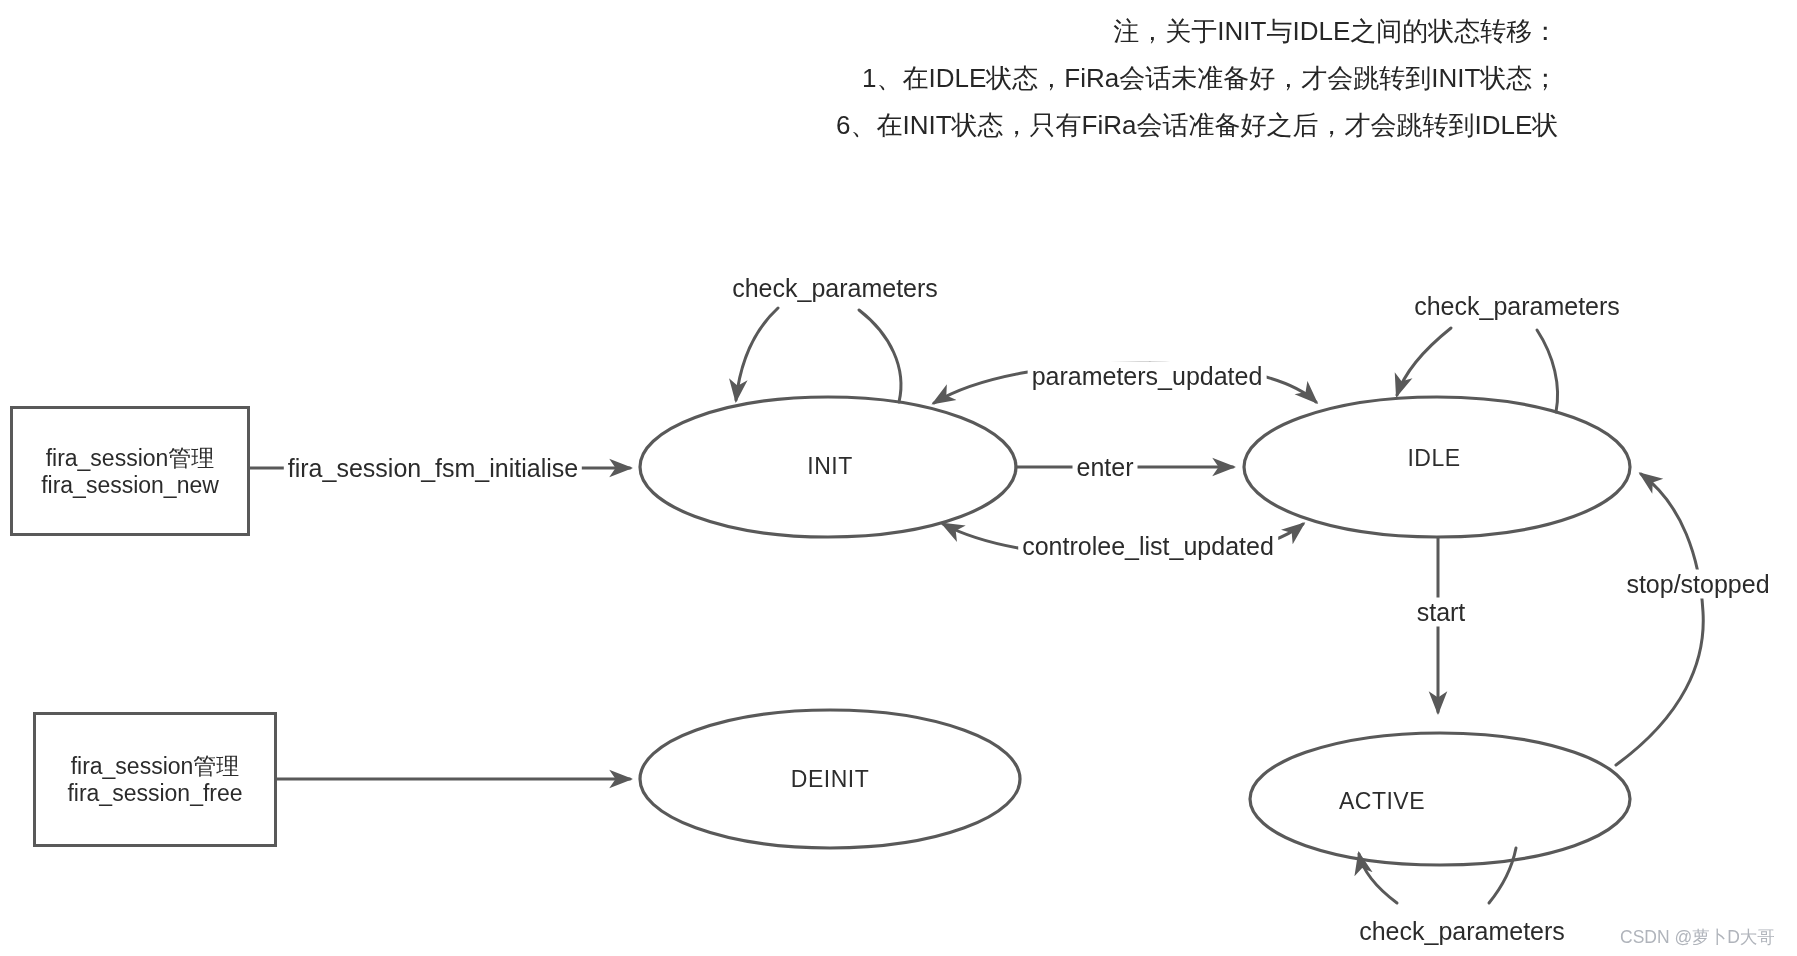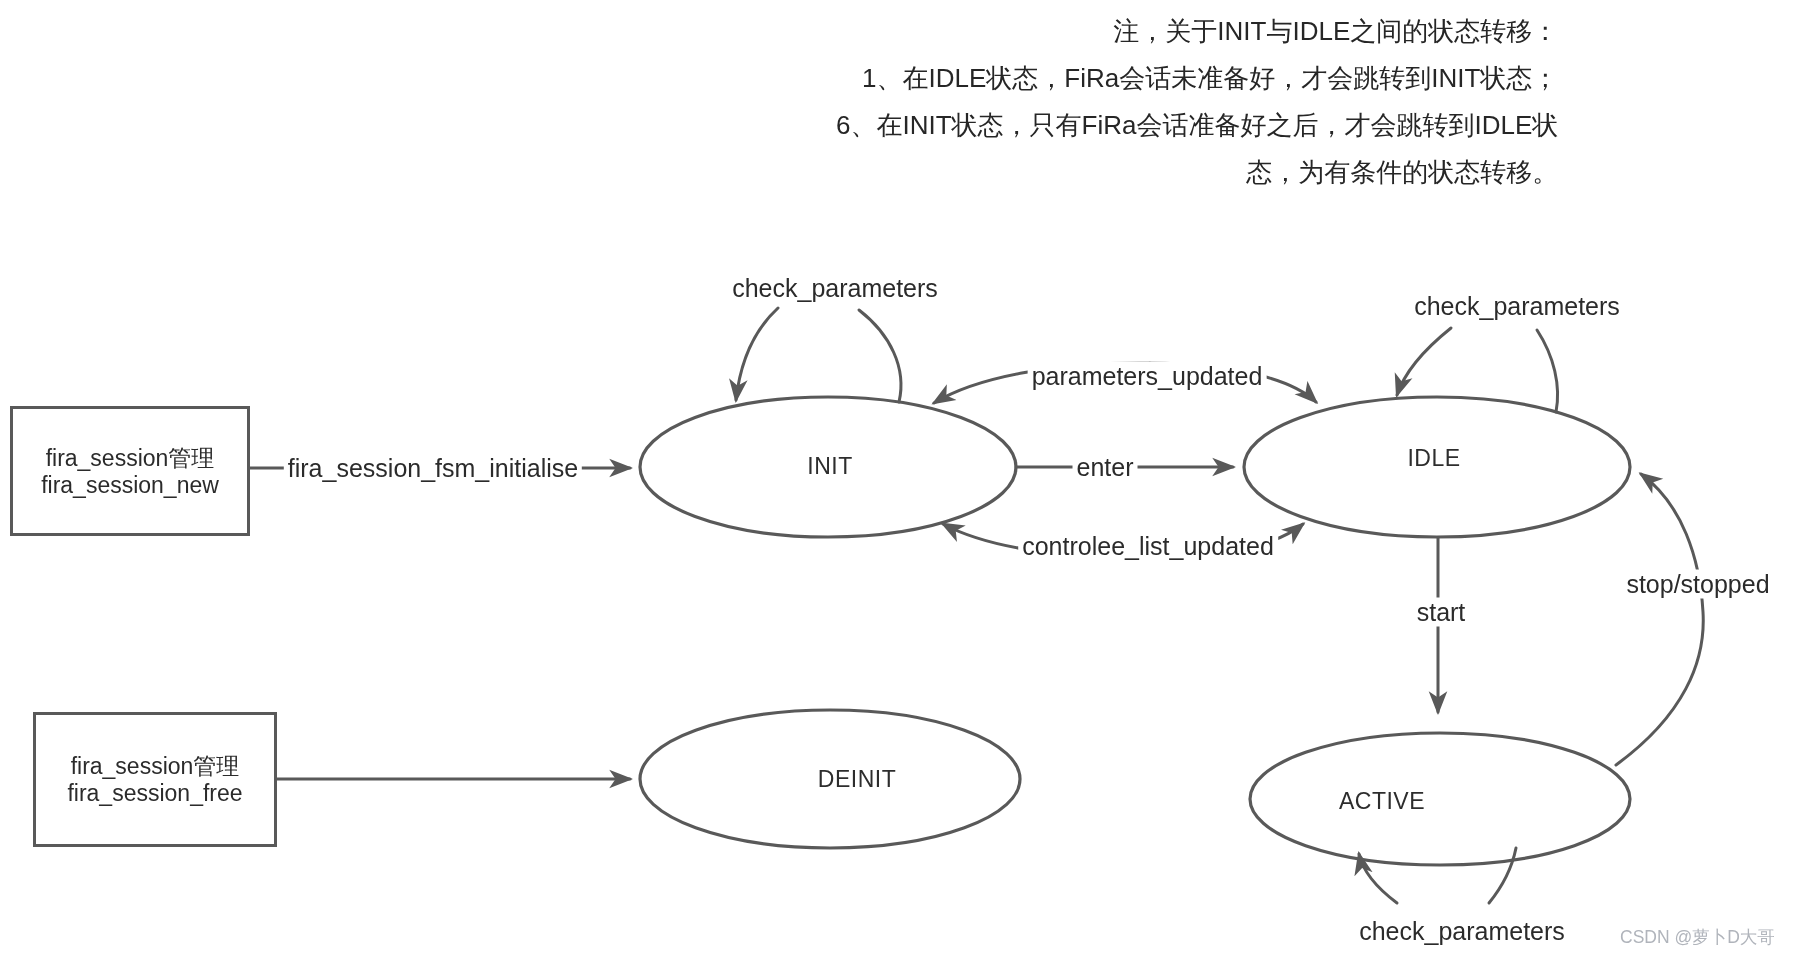--- a/index.html
+++ b/index.html
@@ -70,35 +70,34 @@
 
       <path d="M 1516,848 C 1512,868 1502,887 1489,903"></path>
       <path d="M 1397,903 C 1377,888 1363,872 1359,854" marker-end="url(#arrow)"></path>
     </g>
   </svg>
 
   <div class="note">
     <div>注，关于INIT与IDLE之间的状态转移：</div>
     <div>1、在IDLE状态，FiRa会话未准备好，才会跳转到INIT状态；</div>
     <div>6、在INIT状态，只有FiRa会话准备好之后，才会跳转到IDLE状</div>
-    <div>态，为有条件的状态转移。</div>
   </div>
 
   <div class="box" style="left:10px;top:406px;width:234px;height:124px;">
     <div>fira_session管理</div>
     <div>fira_session_new</div>
   </div>
   <div class="box" style="left:33px;top:712px;width:238px;height:129px;">
     <div>fira_session管理</div>
     <div>fira_session_free</div>
   </div>
 
   <div class="state-lbl" style="left:830px;top:466px;">INIT</div>
   <div class="state-lbl" style="left:1434px;top:458px;">IDLE</div>
-  <div class="state-lbl" style="left:830px;top:779px;margin-left:27px;">DEINIT</div>
+  <div class="state-lbl" style="left:830px;top:779px;">DEINIT</div>
   <div class="state-lbl" style="left:1382px;top:801px;">ACTIVE</div>
 
   <div class="lbl" style="left:433px;top:468px;">fira_session_fsm_initialise</div>
   <div class="lbl" style="left:1105px;top:467px;">enter</div>
   <div class="lbl" style="left:1147px;top:376px;">parameters_updated</div>
   <div class="lbl" style="left:1148px;top:546px;">controlee_list_updated</div>
   <div class="lbl" style="left:1441px;top:612px;">start</div>
   <div class="lbl" style="left:1698px;top:584px;">stop/stopped</div>
   <div class="lbl" style="left:835px;top:288px;">check_parameters</div>
   <div class="lbl" style="left:1517px;top:306px;">check_parameters</div>

